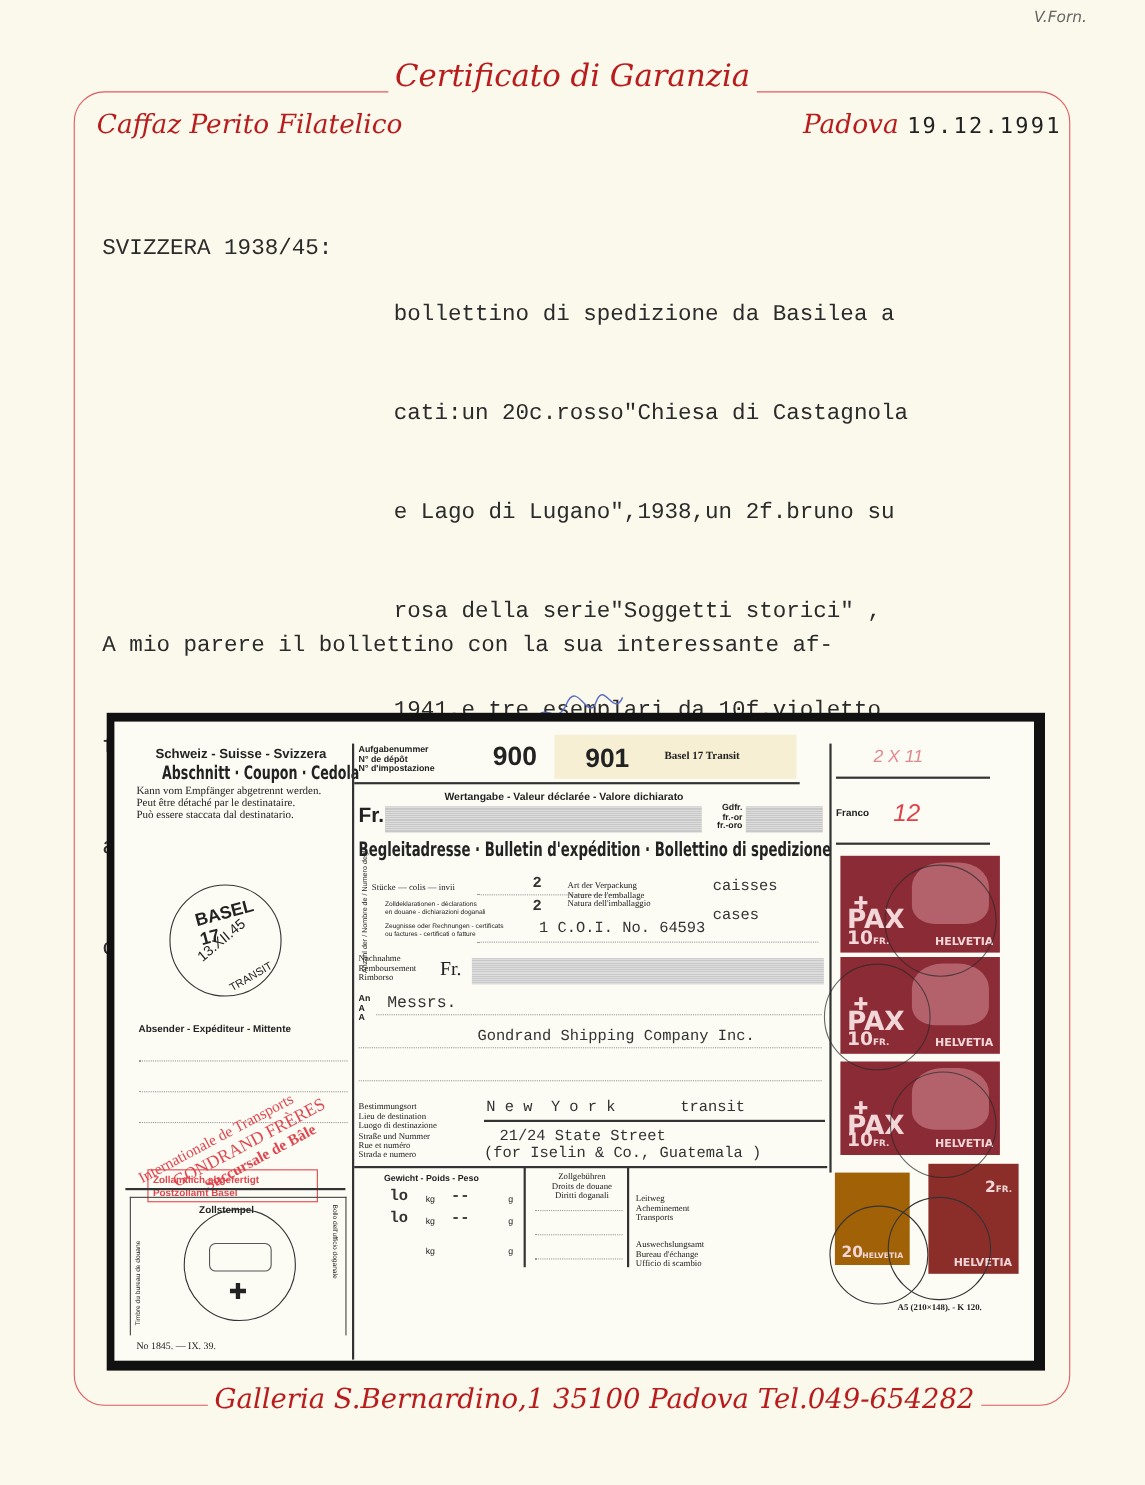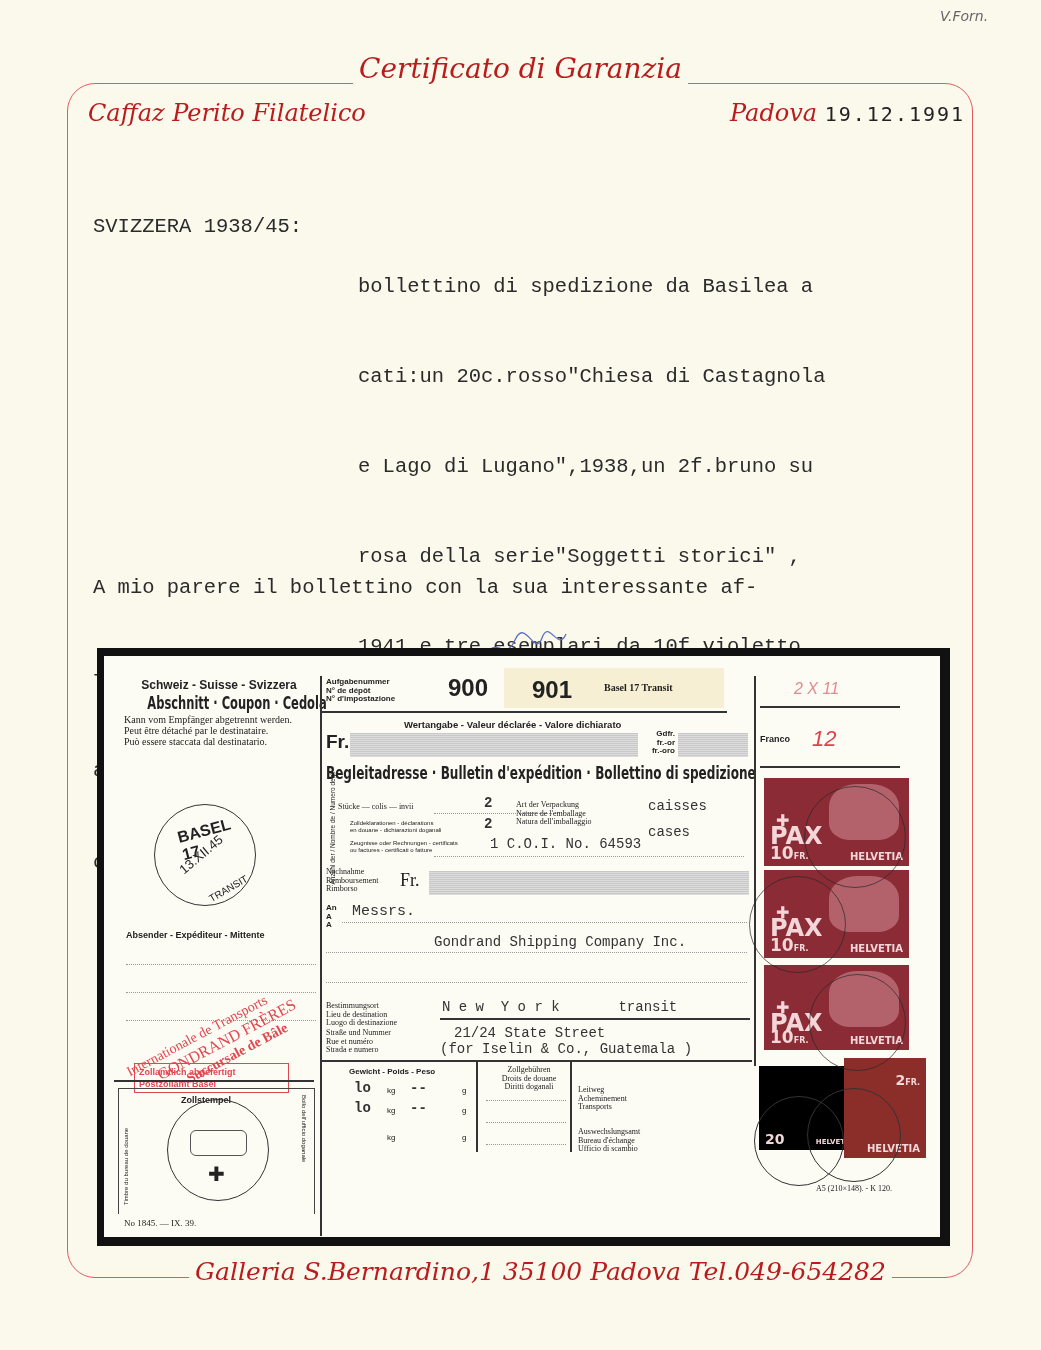--- a/index.html
+++ b/index.html
@@ -257,32 +257,32 @@
       <div class="val"><span>10</span><span style="font-size:8px;">FR.</span></div>
       <div class="hel">HELVETIA</div>
     </div>
     <div class="stamp" style="left:660px;top:309px;width:145px;height:85px;">
       <div class="face"></div>
       <div class="pax">PAX</div>
       <div class="cross">✚</div>
       <div class="val"><span>10</span><span style="font-size:8px;">FR.</span></div>
       <div class="hel">HELVETIA</div>
     </div>
-    <div class="stamp" style="left:655px;top:410px;width:68px;height:84px;background:#000000;padding-left:32px;">
+    <div class="stamp" style="left:655px;top:410px;width:68px;height:84px;background:#a16207;">
       <div class="val" style="font-size:14px;">20</div>
       <div class="hel" style="font-size:7px;">HELVETIA</div>
     </div>
     <div class="stamp" style="left:740px;top:402px;width:82px;height:100px;background:#8b2e2a;">
       <div style="position:absolute;right:6px;top:14px;font-size:14px;color:#f2d6d8;"><span>2</span><span style="font-size:8px;">FR.</span></div>
       <div class="hel">HELVETIA</div>
     </div>
 
     <div class="pmark" style="left:650px;top:440px;width:88px;height:88px;"></div>
     <div class="pmark" style="left:703px;top:432px;width:92px;height:92px;"></div>
     <div class="pmark" style="left:700px;top:130px;width:100px;height:100px;border-color:rgba(40,40,40,.7);"></div>
     <div class="pmark" style="left:645px;top:220px;width:95px;height:95px;border-color:rgba(40,40,40,.7);"></div>
     <div class="pmark" style="left:705px;top:318px;width:95px;height:95px;border-color:rgba(40,40,40,.7);"></div>
 
-    <div style="position:absolute;left:712px;top:528px;font-family:'Liberation Serif',serif;font-size:8px;">A5 (210×148). - K 120.</div>
+    <div style="position:absolute;left:712px;top:528px;font-family:'Liberation Serif',serif;font-size:8px;font-weight:bold;">A5 (210×148). - K 120.</div>
   </div>
 </div>
 
 <div class="footer"><span class="script">Galleria S.Bernardino,1 35100 Padova Tel.049-654282</span></div>
 
 </body></html>

